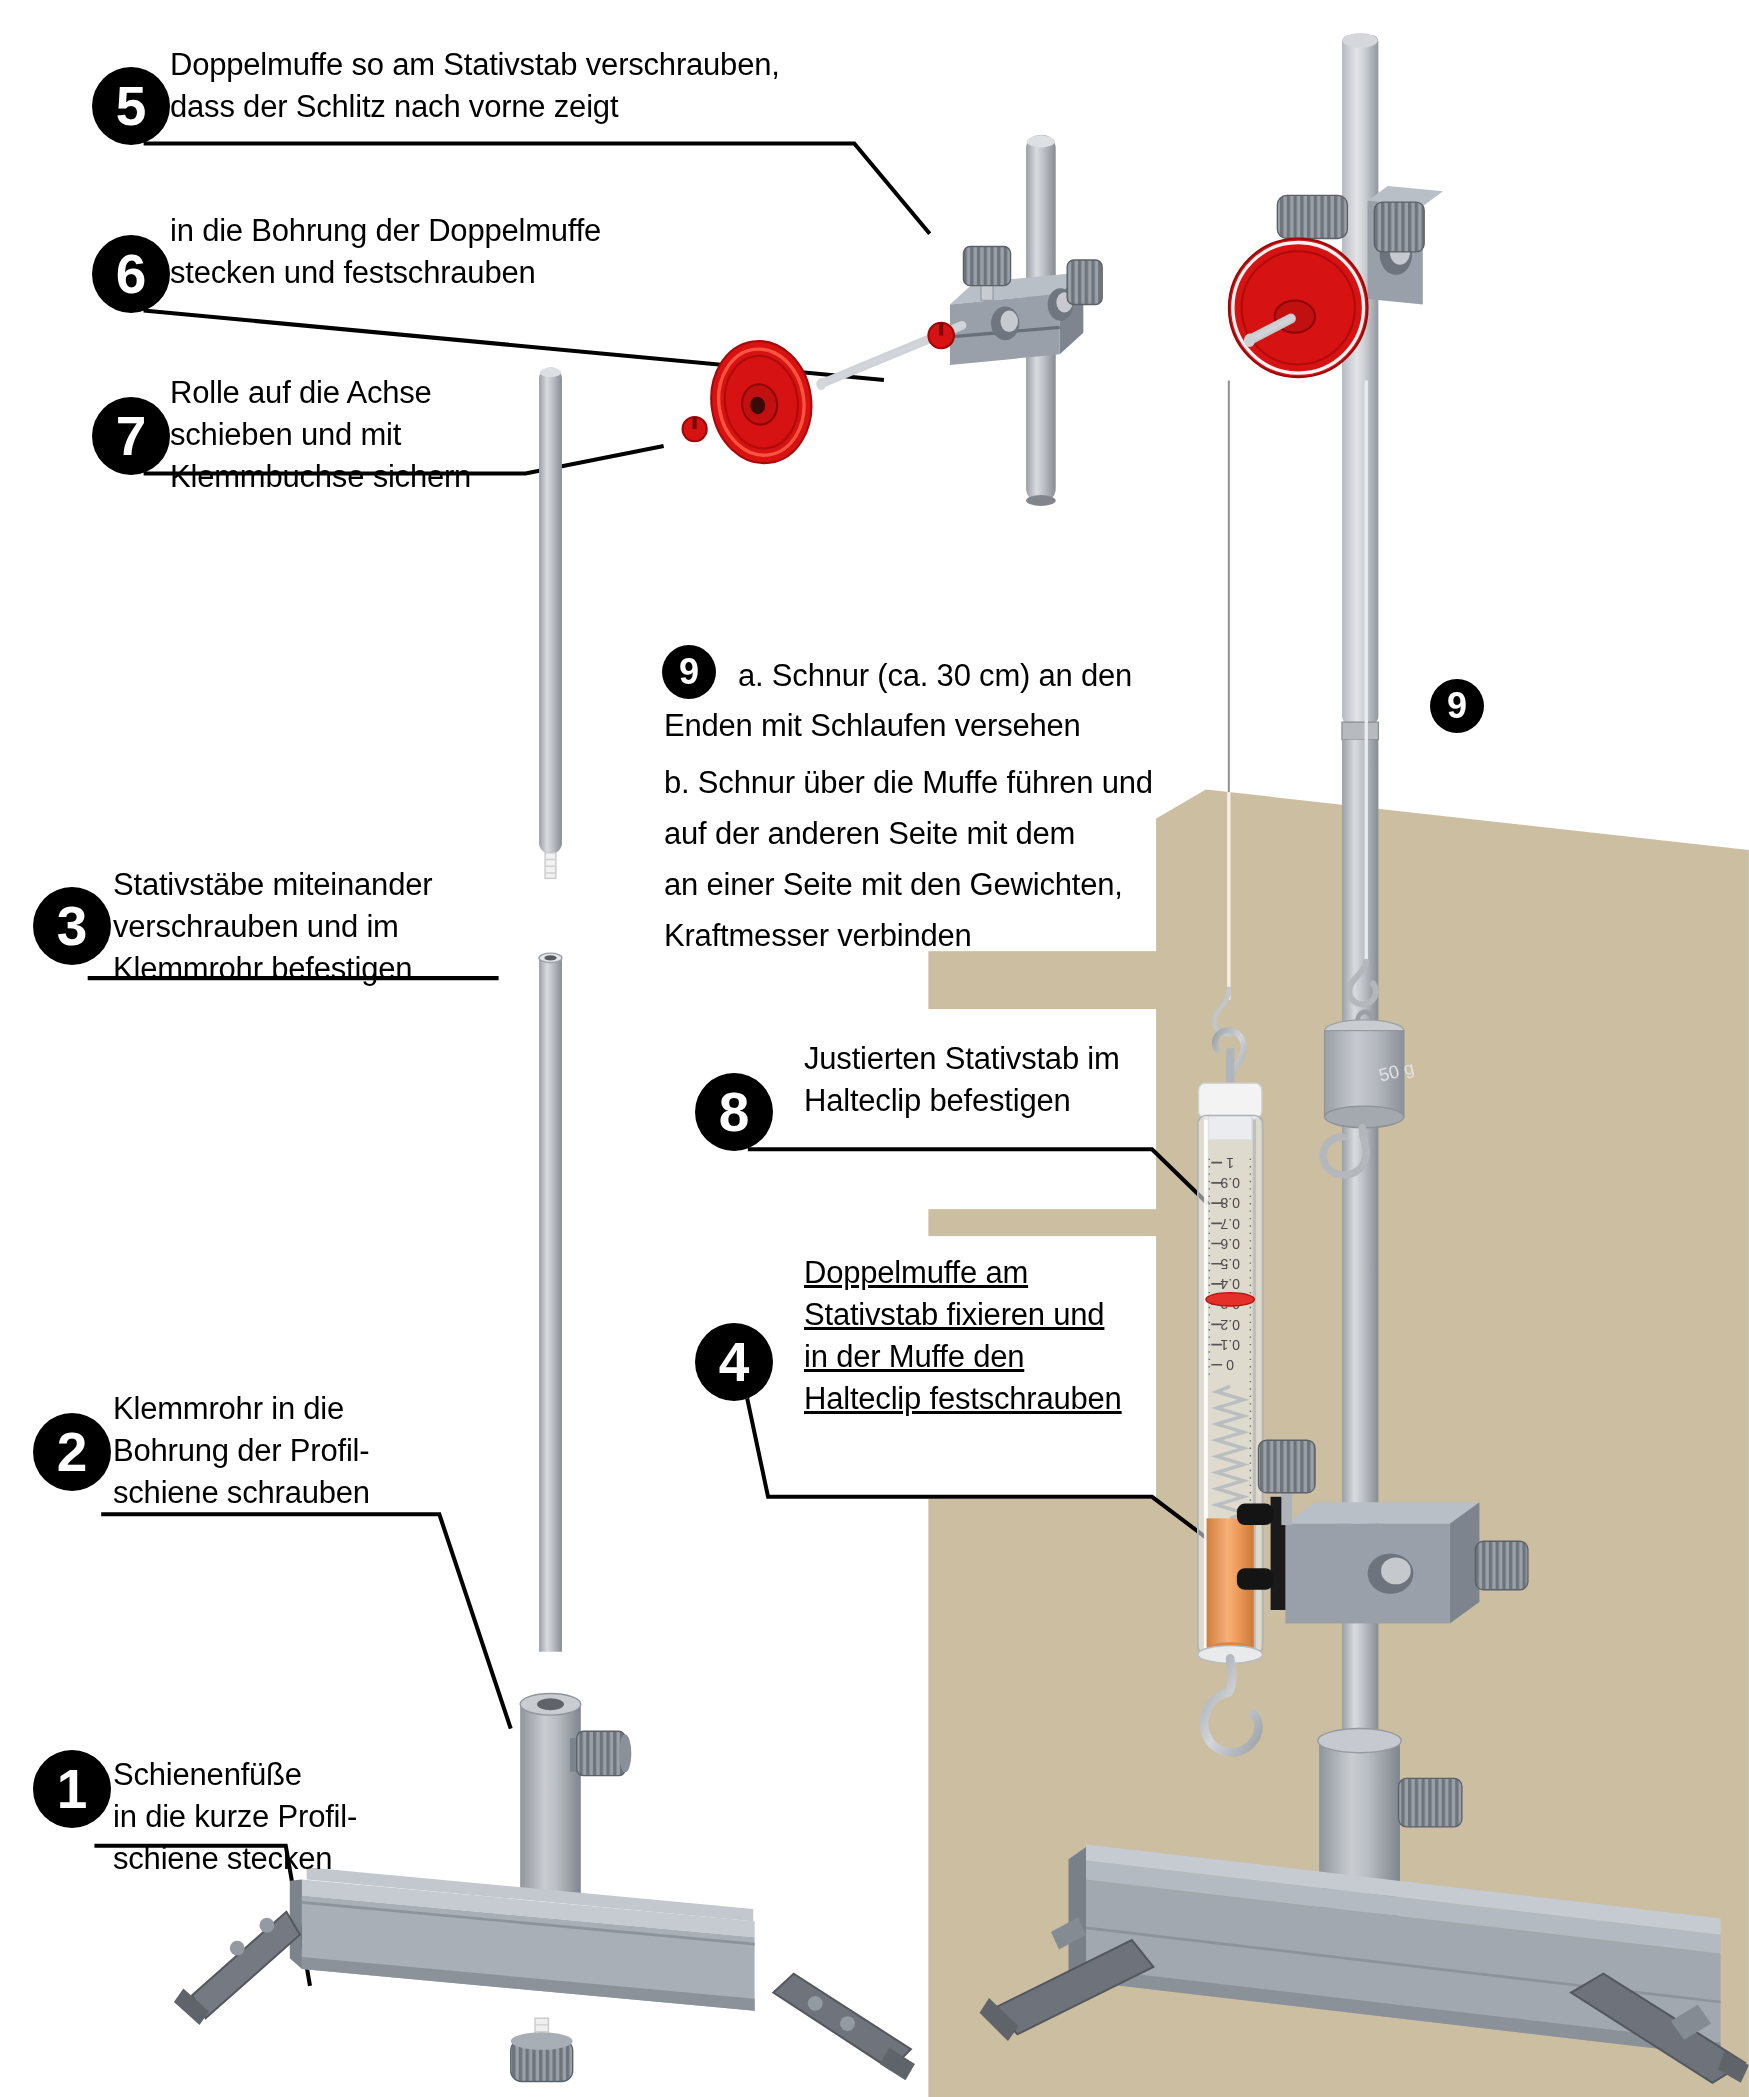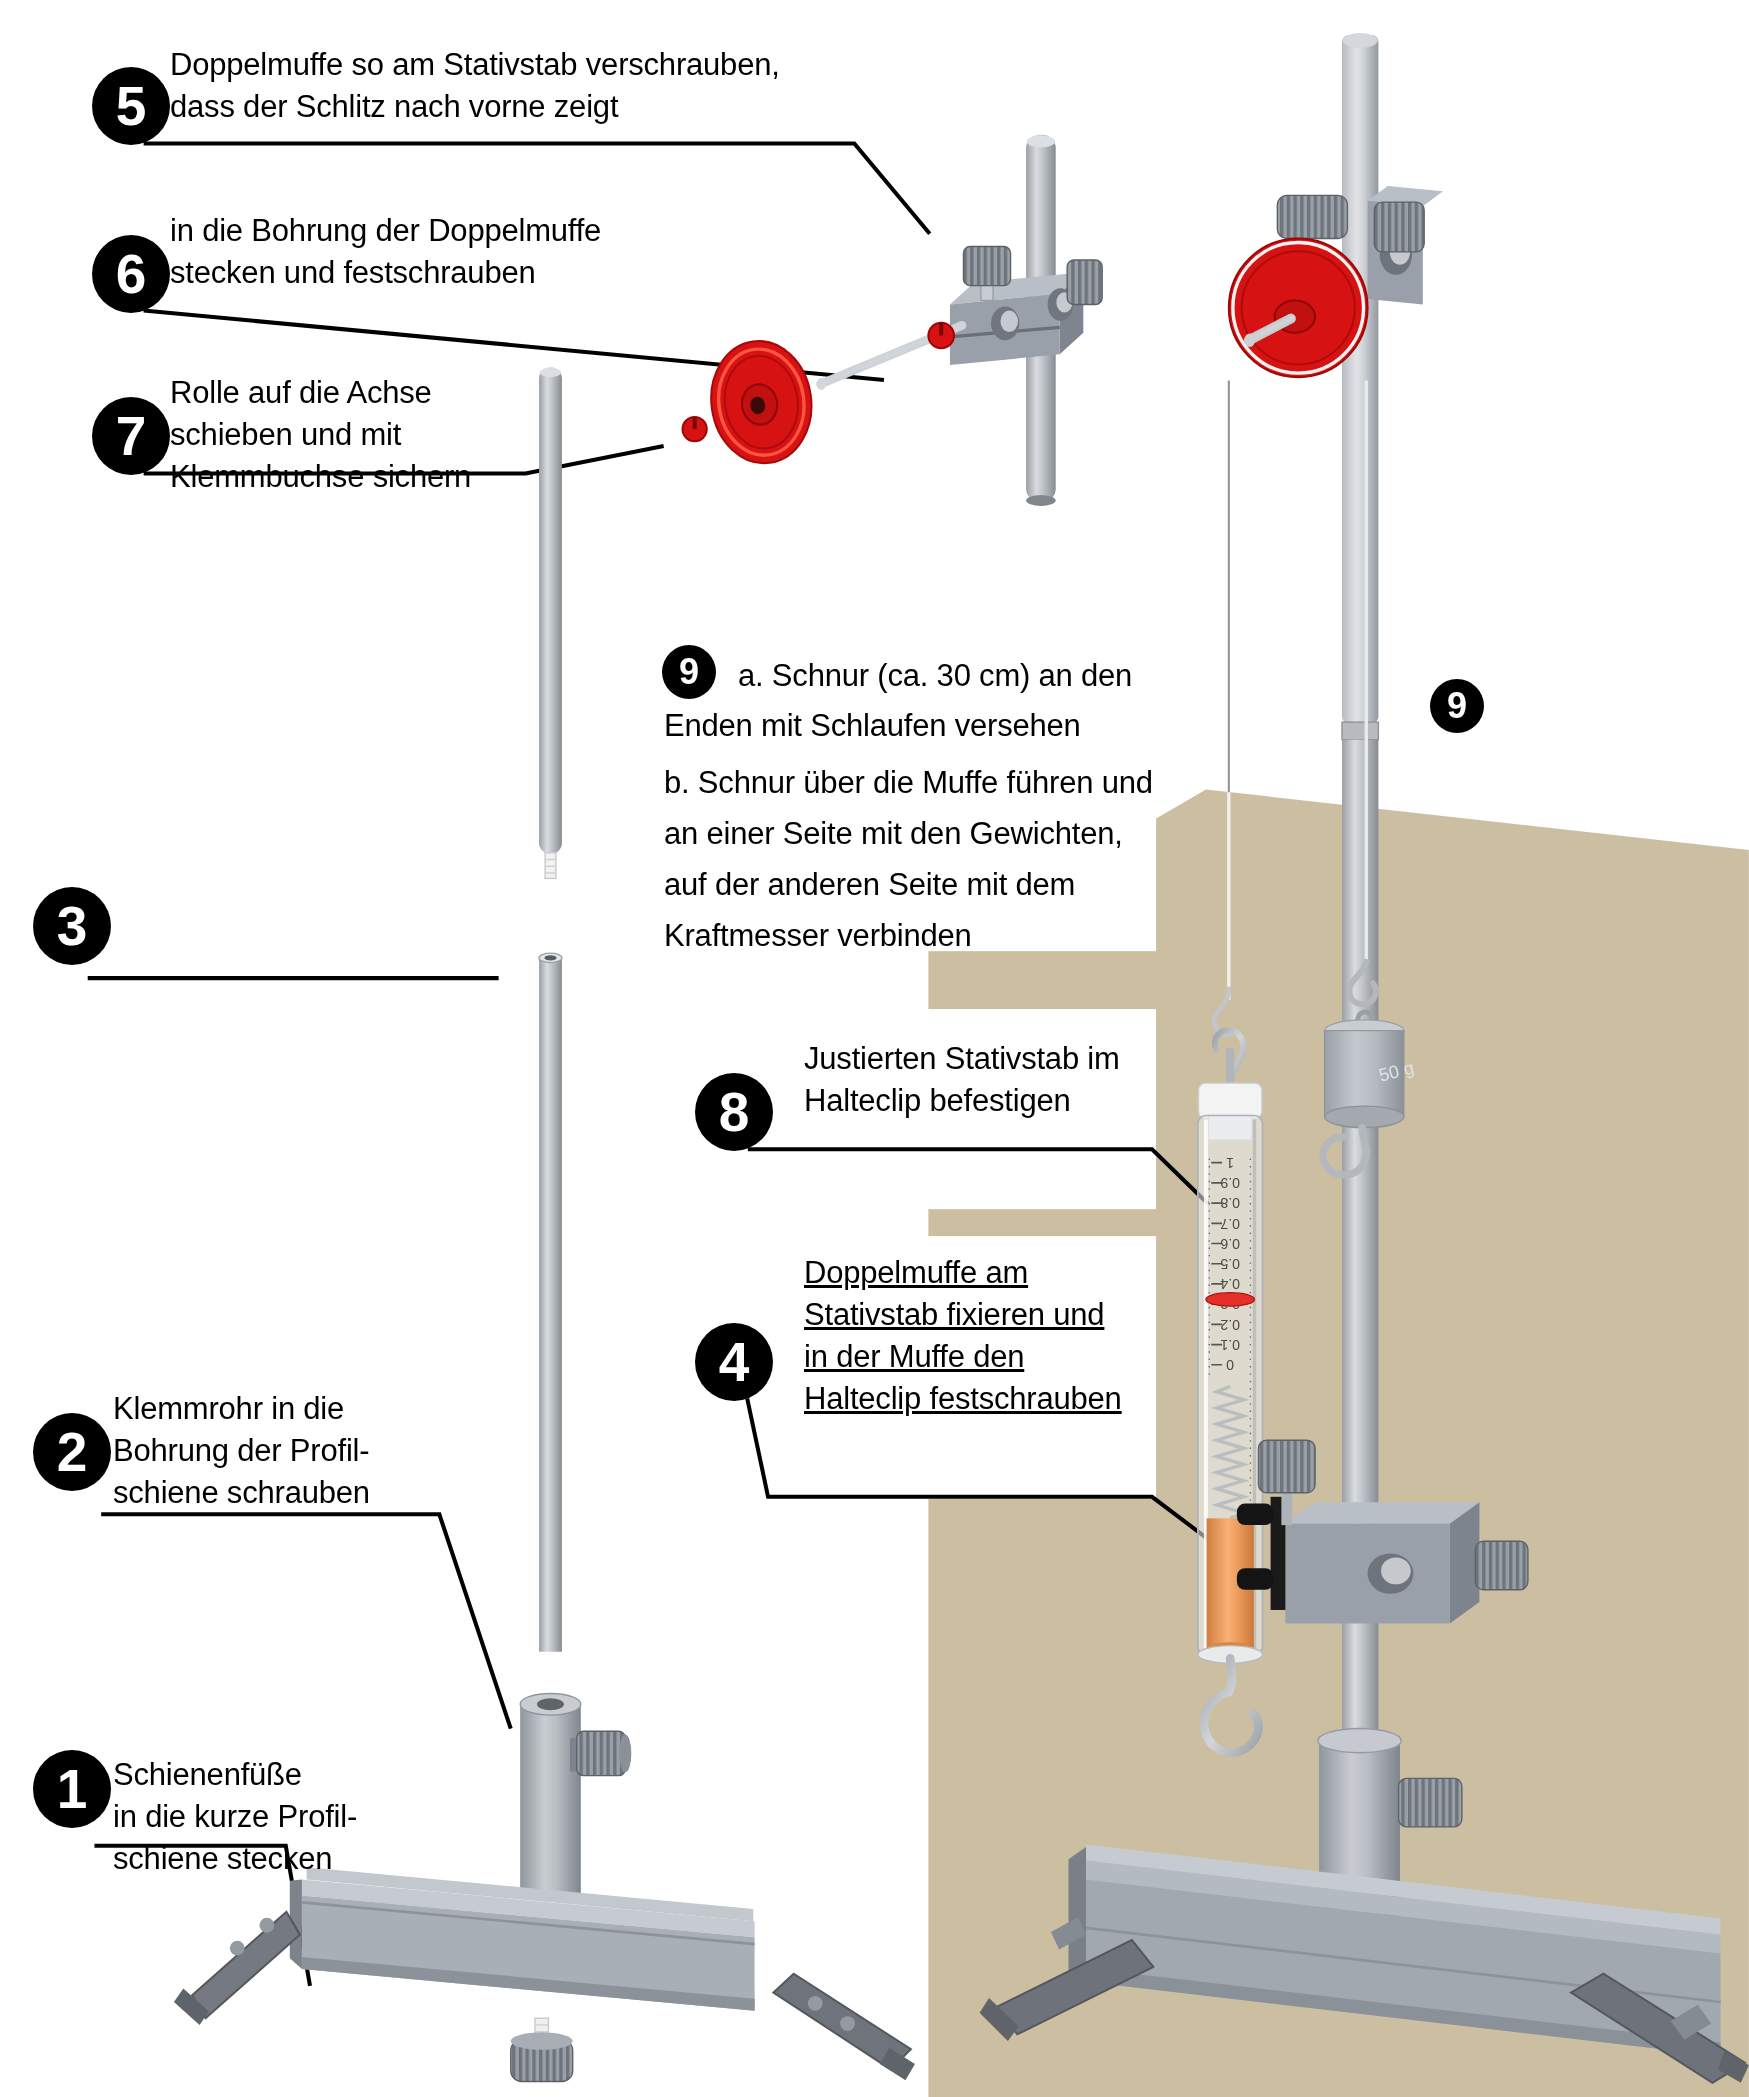--- a/index.html
+++ b/index.html
@@ -312,20 +312,25 @@
 </div>
 <div class="stext" style="left:170px;top:210px;">
   <div>in die Bohrung der Doppelmuffe</div>
   <div>stecken und festschrauben</div>
 </div>
 <div class="stext" style="left:170px;top:372px;">
   <div>Rolle auf die Achse</div>
   <div>schieben und mit</div>
   <div>Klemmbuchse sichern</div>
 </div>
+<div class="stext" style="left:113px;top:864px;">
+  <div>Stativstäbe miteinander</div>
+  <div>verschrauben und im</div>
+  <div>Klemmrohr befestigen</div>
+</div>
 <div class="stext" style="left:113px;top:1388px;">
   <div>Klemmrohr in die</div>
   <div>Bohrung der Profil-</div>
   <div>schiene schrauben</div>
 </div>
 <div class="stext" style="left:113px;top:1725px;margin-top:29px;">
   <div>Schienenfüße</div>
   <div>in die kurze Profil-</div>
   <div>schiene stecken</div>
 </div>
@@ -336,19 +341,19 @@
 <div class="stext" style="left:804px;top:1252px;text-decoration:underline;">
   <div>Doppelmuffe am</div>
   <div>Stativstab fixieren und</div>
   <div>in der Muffe den</div>
   <div>Halteclip festschrauben</div>
 </div>
 <div class="stext" style="left:738px;top:655px;">a. Schnur (ca. 30 cm) an den</div>
 <div class="stext" style="left:664px;top:705px;">Enden mit Schlaufen versehen</div>
 <div class="stext lh75" style="left:664px;top:757px;">
   <div>b. Schnur über die Muffe führen und</div>
+  <div>auf der anderen Seite mit dem</div>
   <div>an einer Seite mit den Gewichten,</div>
-  <div>auf der anderen Seite mit dem</div>
   <div>Kraftmesser verbinden</div>
 </div>
 
 </div>
 
 
 </body></html>

